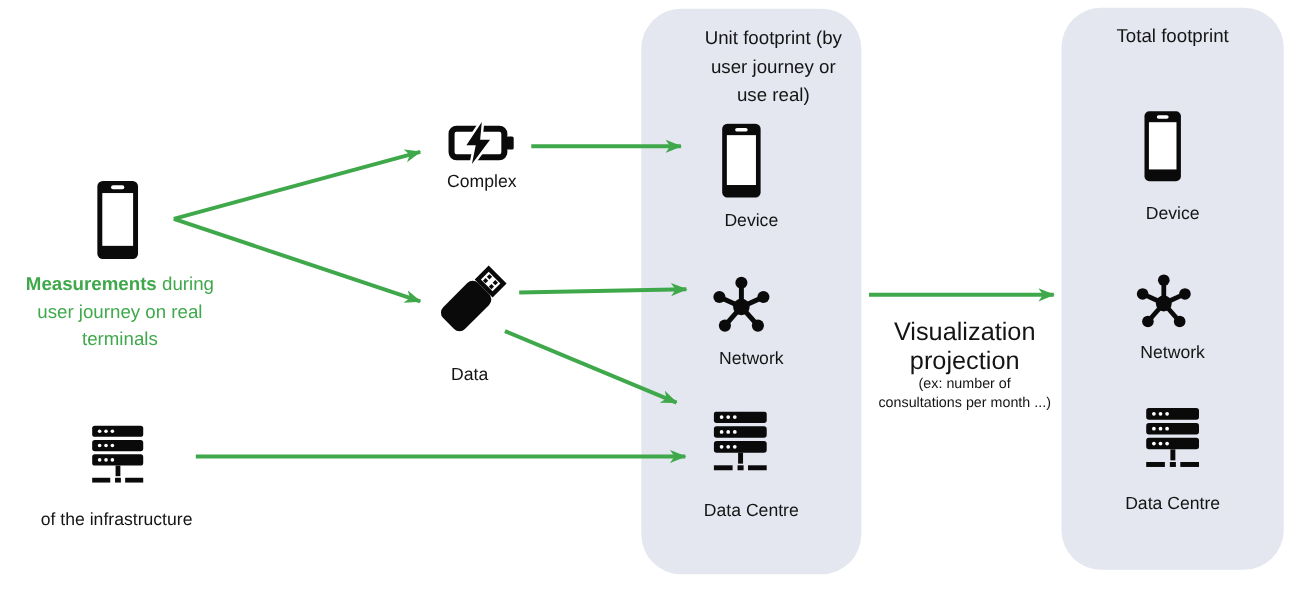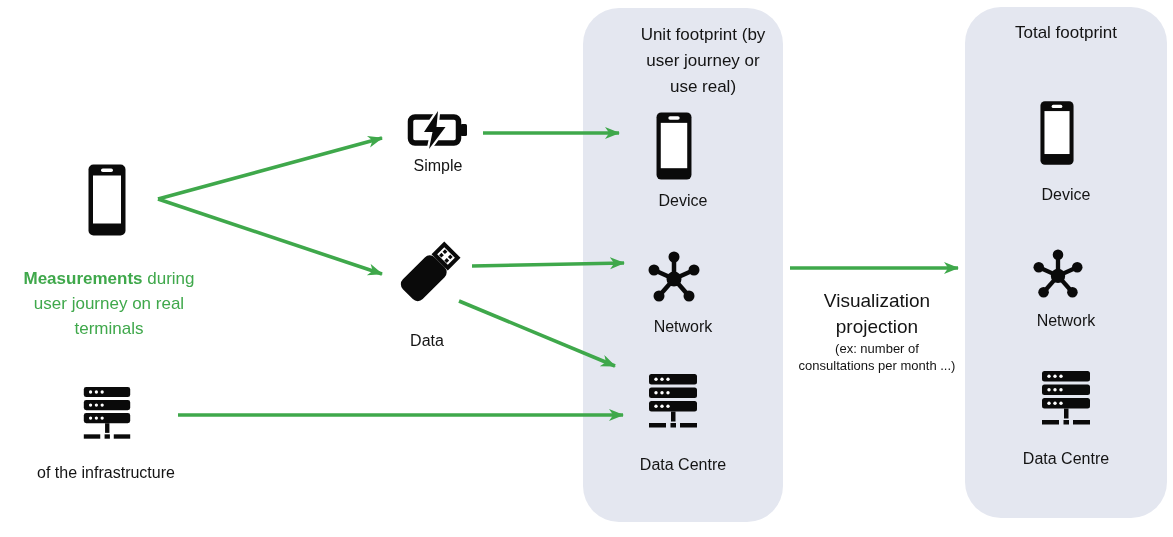--- a/index.html
+++ b/index.html
@@ -7,21 +7,21 @@
   body { font-family:"Liberation Sans", sans-serif; color:#141414; }
   .canvas { position:relative; width:1173px; height:537px; background:#ffffff; overflow:hidden; }
   .arrow-layer { position:absolute; left:0; top:0; width:1173px; height:537px; z-index:2; pointer-events:none; }
   .panel { position:absolute; background:#E4E7F0; border-radius:36px; z-index:1; }
   .panel-title { position:absolute; left:0; width:100%; text-align:center; font-size:17px; line-height:26px; color:#141414; z-index:3; }
   .icon-wrap { position:absolute; z-index:3; line-height:0; }
   .label { position:absolute; text-align:center; white-space:nowrap; font-size:16px; color:#141414; z-index:3; }
   .green-text { position:absolute; text-align:center; color:#3FA84B; font-size:17px; line-height:25px; z-index:3; }
   .green-text b { font-weight:bold; }
   .viz-text { position:absolute; text-align:center; color:#141414; z-index:3; }
-  .viz-main { font-size:19px; line-height:26px; }
+  .viz-main { font-size:23px; line-height:26px; }
   .viz-sub { font-size:13px; line-height:17px; }
 </style>
 </head>
 <body>
 
 <div class="canvas">
 
   <div class="panel" style="left:583px; top:8px; width:200px; height:514px;"></div>
   <div class="panel" style="left:965px; top:7px; width:202px; height:511px;"></div>
 
@@ -43,34 +43,34 @@
   </svg>
 
   <div class="icon-wrap" style="left:88px; top:164px;">
     <svg width="38" height="72" viewBox="0 0 38 72">
       <rect x="0.5" y="0.5" width="37" height="71" rx="5" fill="#0A0A0A"></rect>
       <rect x="5" y="11.5" width="28" height="48" fill="#ffffff"></rect>
       <rect x="13" y="4.5" width="12" height="3.6" rx="1.8" fill="#ffffff"></rect>
     </svg>
   </div>
 
-  <div class="green-text" style="left:0px; top:246px; width:218px;margin-top:20px;">
+  <div class="green-text" style="left:0px; top:246px; width:218px;">
     <div><b>Measurements</b><span> during</span></div>
     <div>user journey on real</div>
     <div>terminals</div>
   </div>
 
   <div class="icon-wrap" style="left:407px; top:109px;">
     <svg width="62" height="42" viewBox="0 0 62 42">
       <rect x="3.5" y="8" width="48" height="26" rx="4.5" fill="none" stroke="#0A0A0A" stroke-width="5.5"></rect>
       <rect x="53.5" y="15" width="6.5" height="12" rx="1.5" fill="#0A0A0A"></rect>
       <path d="M31,2 L17,23 L25.5,23 L22,40 L38.5,18 L29.5,18 Z" fill="#0A0A0A" stroke="#ffffff" stroke-width="4.5" paint-order="stroke"></path>
     </svg>
   </div>
-  <div class="label" style="left:406px; top:157px; width:64px;">Simple</div>
+  <div class="label" style="left:406px; top:157px; width:64px;">Complex</div>
 
   <div class="icon-wrap" style="left:393px; top:238px;">
     <svg width="70" height="70" viewBox="0 0 70 70">
       <g transform="rotate(45 35 36)">
         <rect x="25.5" y="3.5" width="19" height="14" fill="#ffffff" stroke="#0A0A0A" stroke-width="4"></rect>
         <rect x="29.5" y="6.5" width="3.4" height="3.4" fill="#0A0A0A"></rect>
         <rect x="37" y="6.5" width="3.4" height="3.4" fill="#0A0A0A"></rect>
         <rect x="29.5" y="11.5" width="3.4" height="3.4" fill="#0A0A0A"></rect>
         <rect x="37" y="11.5" width="3.4" height="3.4" fill="#0A0A0A"></rect>
         <rect x="21" y="19.5" width="28" height="45" rx="7" fill="#0A0A0A"></rect>

